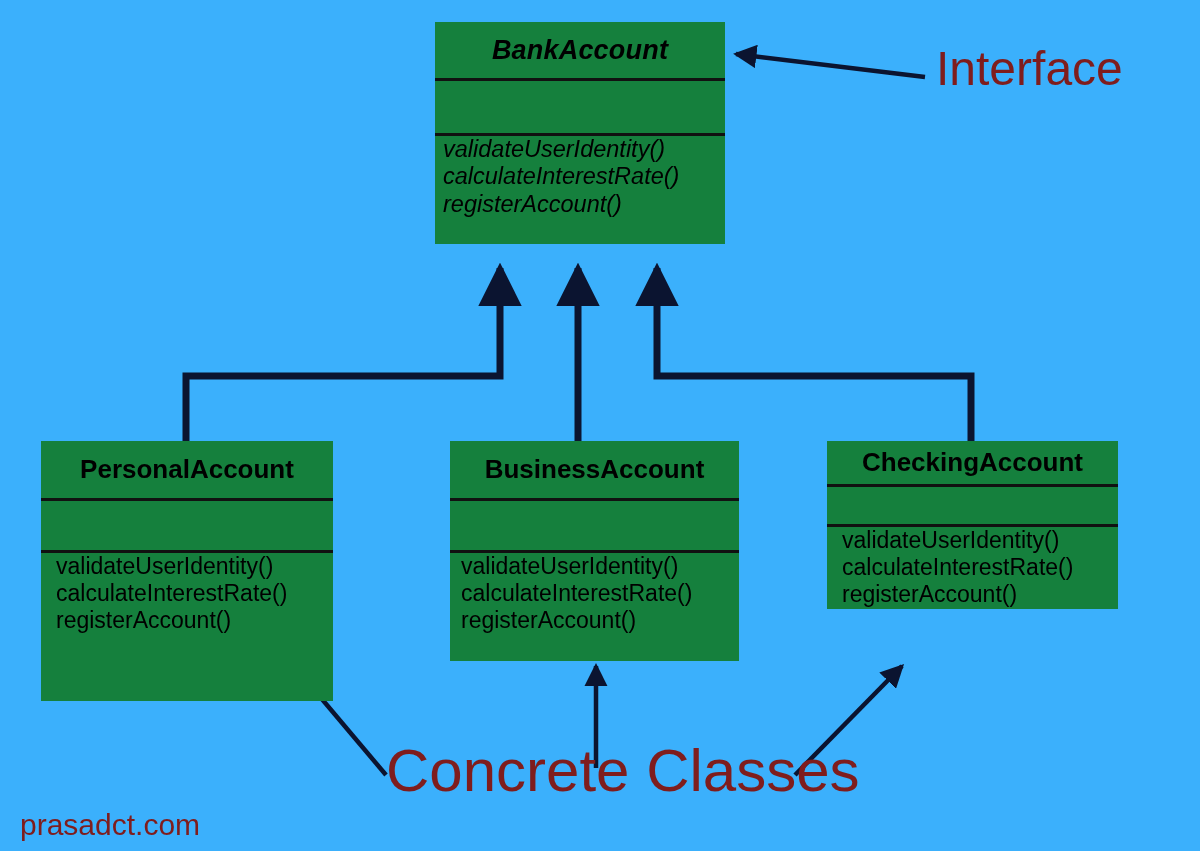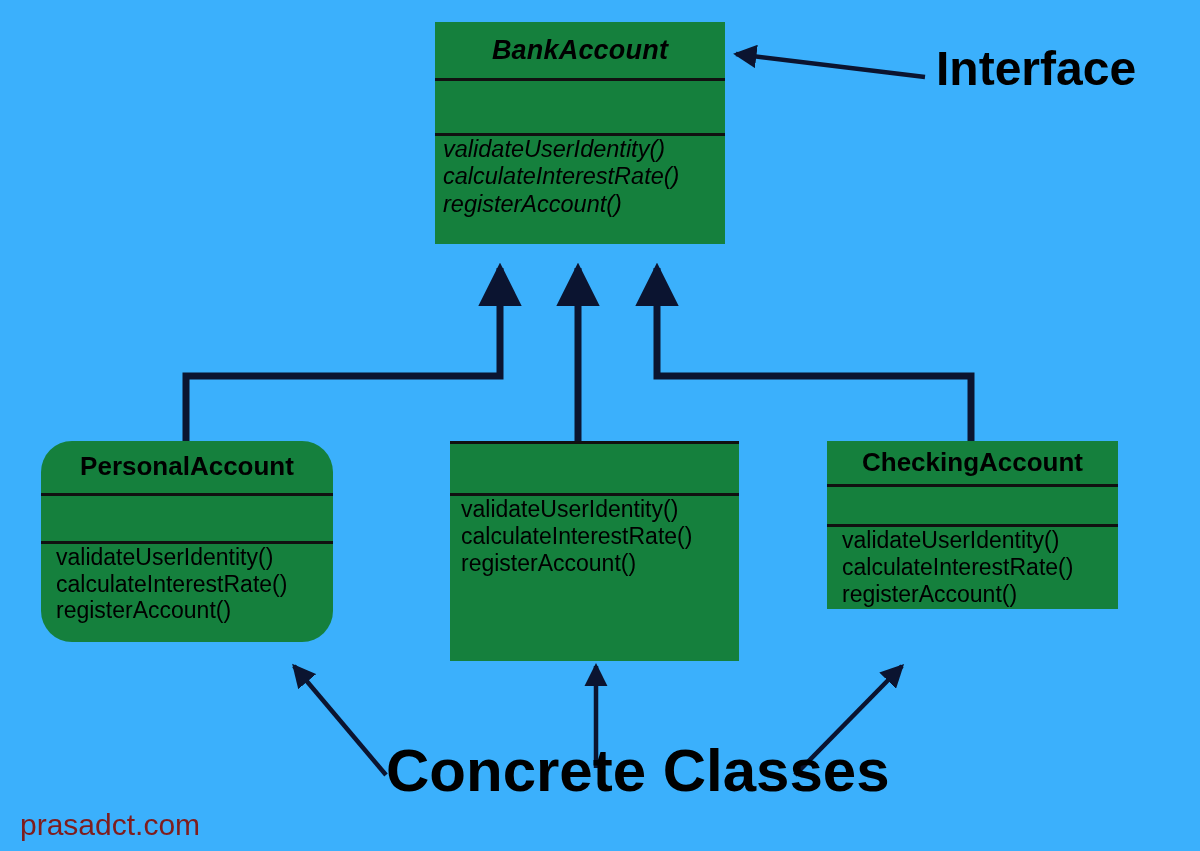--- a/index.html
+++ b/index.html
@@ -89,44 +89,43 @@
   }
   .concrete .class-attrs { height: 52px; }
   .concrete .class-methods {
     height: 111px;
     font-size: 23px;
   }
   #personal-account {
     left: 41px;
     top: 441px;
     width: 292px;
-    height: 201px;
-    border-radius: 31px;
+    height: 260px;
   }
   #personal-account .class-methods { padding-left: 15px; }
   #business-account {
     left: 450px;
     top: 441px;
     width: 289px;
     height: 220px;
   }
   #business-account .class-methods { padding-left: 11px; }
   #checking-account {
     left: 827px;
     top: 441px;
     width: 291px;
     height: 168px;
   }
   #checking-account .class-methods { padding-left: 15px; }
 
   
   .annotation {
     position: absolute;
-    color: #000000;
-    font-weight: bold;
+    color: #7f1d1d;
+    font-weight: normal;
     white-space: nowrap;
   }
   #label-interface {
     left: 936px;
     top: 41px;
     font-size: 48px;
   }
   #label-concrete {
     left: 386px;
     top: 770px;
@@ -184,20 +183,21 @@
     <div class="class-title">PersonalAccount</div>
     <div class="class-attrs"></div>
     <div class="class-methods">
       <div class="method-line">validateUserIdentity()</div>
       <div class="method-line">calculateInterestRate()</div>
       <div class="method-line">registerAccount()</div>
     </div>
   </div>
 
   <div class="uml-class concrete" id="business-account">
+    <div class="class-title">BusinessAccount</div>
     <div class="class-attrs"></div>
     <div class="class-methods">
       <div class="method-line">validateUserIdentity()</div>
       <div class="method-line">calculateInterestRate()</div>
       <div class="method-line">registerAccount()</div>
     </div>
   </div>
 
   <div class="uml-class concrete" id="checking-account">
     <div class="class-title">CheckingAccount</div>

